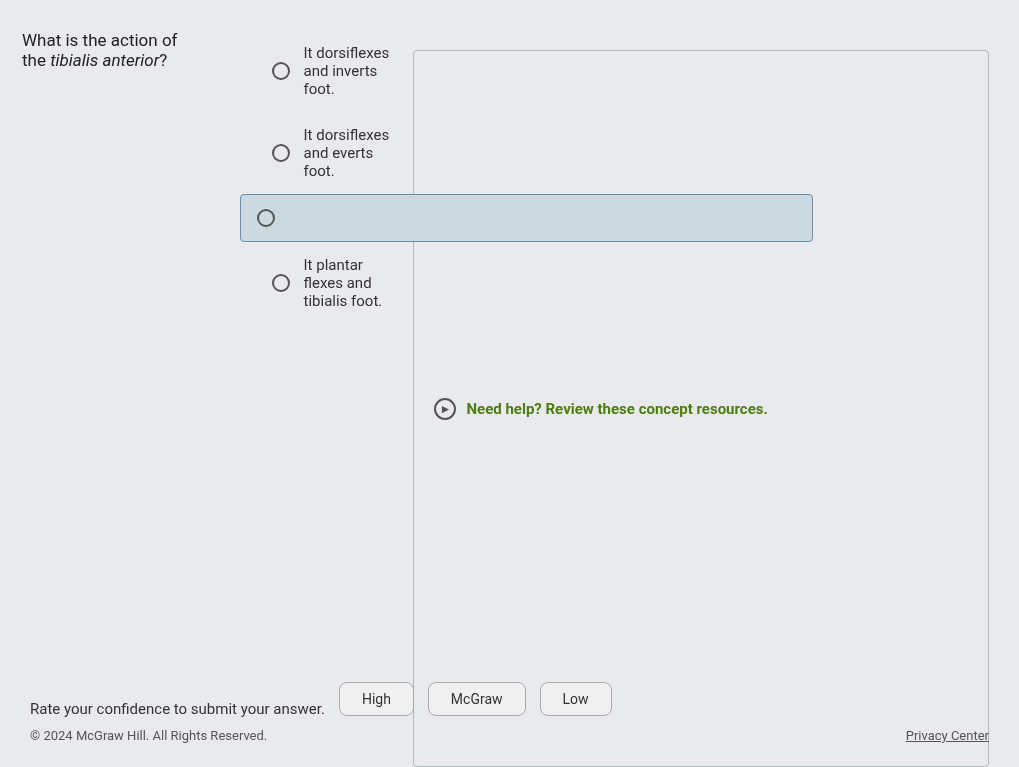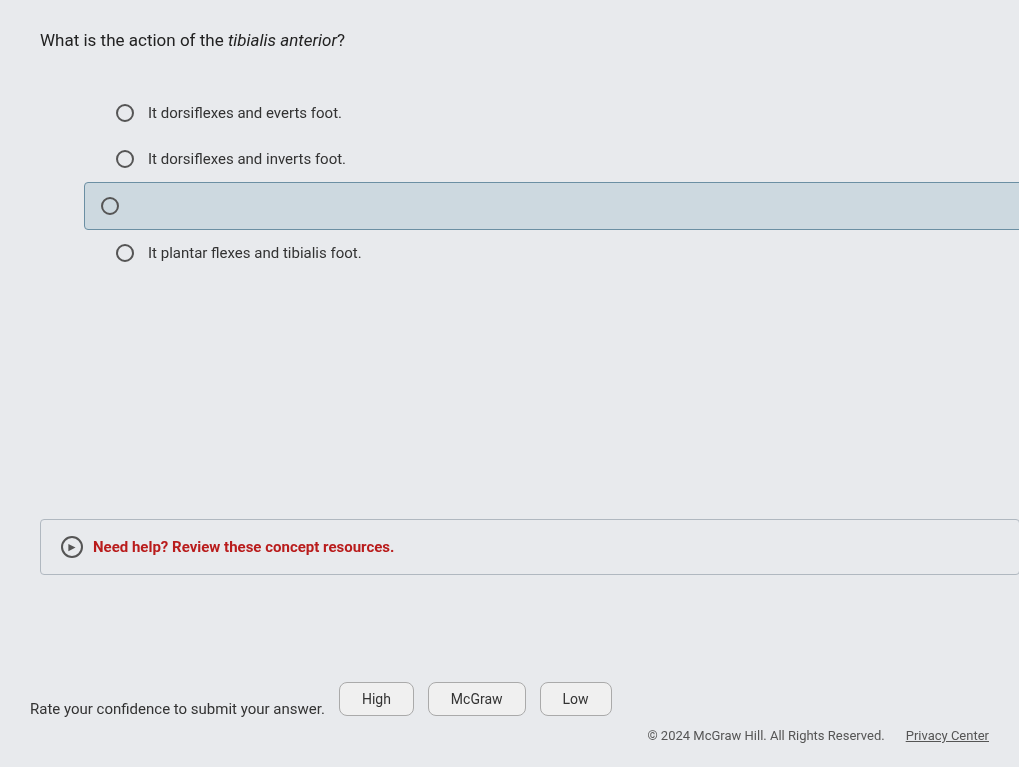--- a/index.html
+++ b/index.html
@@ -14,23 +14,23 @@
       width: 1019px;
       height: 767px;
       overflow: hidden;
       position: relative;
     }
 
     .page-container {
       width: 1019px;
       height: 767px;
       background-color: #e8eaed;
-      padding: 30px 30px 0 40px;
-      display: flex;
-      flex-direction: column;
+      padding: 30px 30px 0 22px;
+      display: flex;
+      flex-direction: row;
     }
 
     .question-text {
       font-size: 17px;
       color: #222;
       margin-bottom: 40px;
       font-weight: 400;
     }
 
     .question-text em {
@@ -99,21 +99,21 @@
       align-items: center;
       justify-content: center;
       font-size: 12px;
       color: #555;
       flex-shrink: 0;
     }
 
     .help-text {
       font-size: 15px;
       font-weight: 700;
-      color: #b91c1c;
+      color: #4d7c0f;
     }
 
     .bottom-bar {
       position: absolute;
       bottom: 0;
       left: 0;
       right: 0;
       padding: 20px 30px 20px 30px;
       display: flex;
       flex-direction: column;
@@ -138,21 +138,21 @@
       border-radius: 8px;
       background: #f0f0f0;
       font-size: 14px;
       color: #333;
       cursor: pointer;
       font-family: inherit;
     }
 
     .footer-row {
       display: flex;
-      justify-content: flex-end;
+      justify-content: space-between;
       align-items: center;
       padding-bottom: 4px;
     }
 
     .footer-text {
       font-size: 13px;
       color: #555;
     }
 
     .footer-link {
@@ -173,26 +173,26 @@
 
 <div class="page-container">
   <div class="question-text">
     <span>What is the action of the </span><em>tibialis anterior</em><span>?</span>
   </div>
 
   <div class="options-container">
 
     <div class="option-item">
       <div class="radio-circle"></div>
+      <span>It dorsiflexes and inverts foot.</span>
+    </div>
+
+    <div class="option-item">
+      <div class="radio-circle"></div>
       <span>It dorsiflexes and everts foot.</span>
-    </div>
-
-    <div class="option-item">
-      <div class="radio-circle"></div>
-      <span>It dorsiflexes and inverts foot.</span>
     </div>
 
     <div class="option-item selected">
       <div class="radio-circle"></div>
     </div>
 
     <div class="option-item">
       <div class="radio-circle"></div>
       <span>It plantar flexes and tibialis foot.</span>
     </div>

